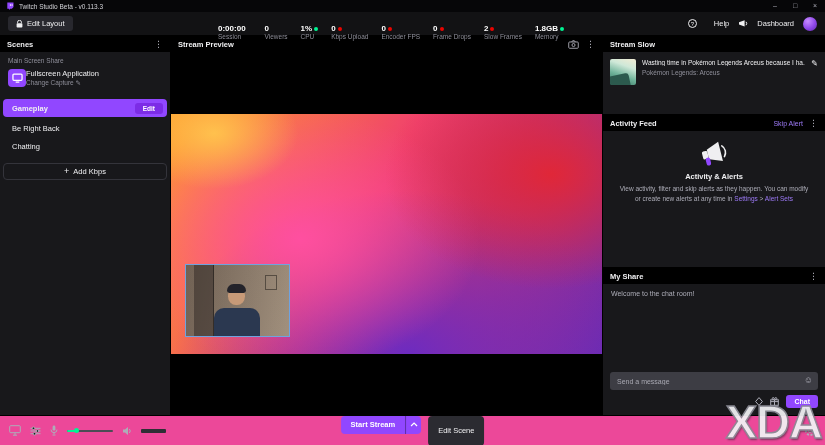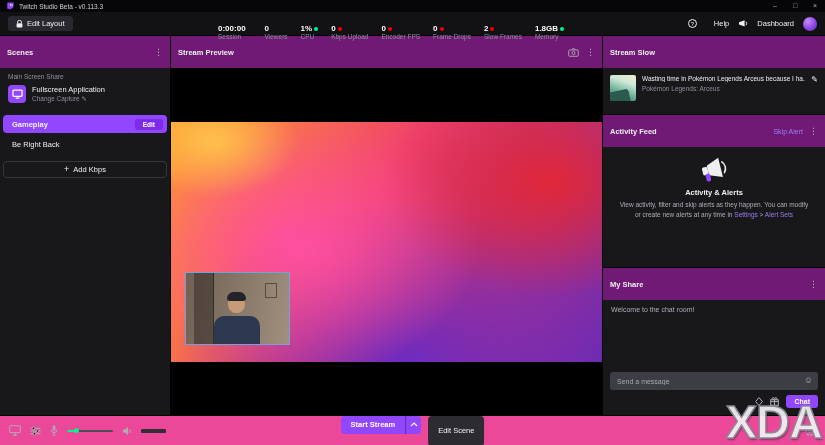--- a/index.html
+++ b/index.html
@@ -23,28 +23,28 @@
   .stat .dot { width:4px; height:4px; border-radius:50%; background:transparent; }
   .stat .l { font-size:6.5px; color:#8f8f9a; }
   .toolbar-right { margin-left:auto; display:flex; align-items:center; gap:9px; }
   .help { display:flex; align-items:center; gap:17px; font-size:7.5px; cursor:pointer; }
   .q-circle { width:9px; height:9px; border:1px solid #efeff1; border-radius:50%; font-size:6px; line-height:8px; text-align:center; display:inline-block; }
   .dash-label { font-size:7.5px; cursor:pointer; }
   .avatar { width:14px; height:14px; border-radius:50%; background:radial-gradient(circle at 35% 30%, #c78bff 0%, #8d46e8 55%, #5c2aa0 100%); cursor:pointer; }
 
   
   .main { display:flex; gap:1px; background:#000; height:379px; }
-  .panel-head { height:16px; background:#701a75; display:flex; align-items:center; justify-content:space-between; padding:16px 7px; flex:none; }
+  .panel-head { height:16px; background:#000000; display:flex; align-items:center; justify-content:space-between; padding:8px 7px; flex:none; }
   .panel-head .ph-title { font-size:7.5px; font-weight:700; color:#efeff1; }
   .menu-dots { color:#adadb8; font-size:9px; line-height:1; cursor:pointer; }
 
   
   .scenes { width:170px; background:#18181b; display:flex; flex-direction:column; }
   .group-label { font-size:6.5px; color:#8f8f9a; padding:5px 8px 3px; }
-  .capture { display:flex; align-items:center; gap:6px; padding:2px 8px 7px; }
+  .capture { display:flex; align-items:center; padding:2px 8px 7px; }
   .capture-icon { width:18px; height:18px; border-radius:4px; background:#9147ff; display:flex; align-items:center; justify-content:center; flex:none; }
   .capture-title { font-size:7.5px; color:#efeff1; }
   .capture-action { font-size:6.5px; color:#8f8f9a; cursor:pointer; margin-top:1px; }
   .scene-list { margin-top:5px; }
   .scene-item { height:18px; display:flex; align-items:center; padding:0 12px; font-size:7.5px; color:#efeff1; cursor:pointer;gap:8px; }
   .scene-item.selected { background:#9147ff; margin:0 3px 2px; border-radius:4px; padding:0 4px 0 9px; justify-content:space-between; font-weight:600; }
   .scene-edit { background:#7c2ce6; border:none; color:#fff; font-size:6.5px; font-weight:700; padding:2px 8px; border-radius:3px; cursor:pointer; }
   .add-scene { margin:8px 3px 0; height:17px; border:1px solid #34343b; border-radius:4px; background:transparent; color:#efeff1; font-size:7.5px; display:flex; align-items:center; justify-content:center; gap:4px; cursor:pointer; }
   .add-scene .plus { font-size:9px; line-height:1; }
 
@@ -244,20 +244,23 @@
         </span>
       </div>
       <div class="scene-list">
         <div class="scene-item selected">
           <span>Gameplay</span>
           <button class="scene-edit">Edit</button>
         </div>
         <div class="scene-item">
           <span>Be Right Back</span>
         </div>
+        <div class="scene-item">
+          <span>Chatting</span>
+        </div>
       </div>
       <button class="add-scene">
         <span class="plus">+</span>
         <span>Add Kbps</span>
       </button>
       <div class="chat-fill"></div>
     </aside>
 
     <section class="preview">
       <div class="panel-head">

